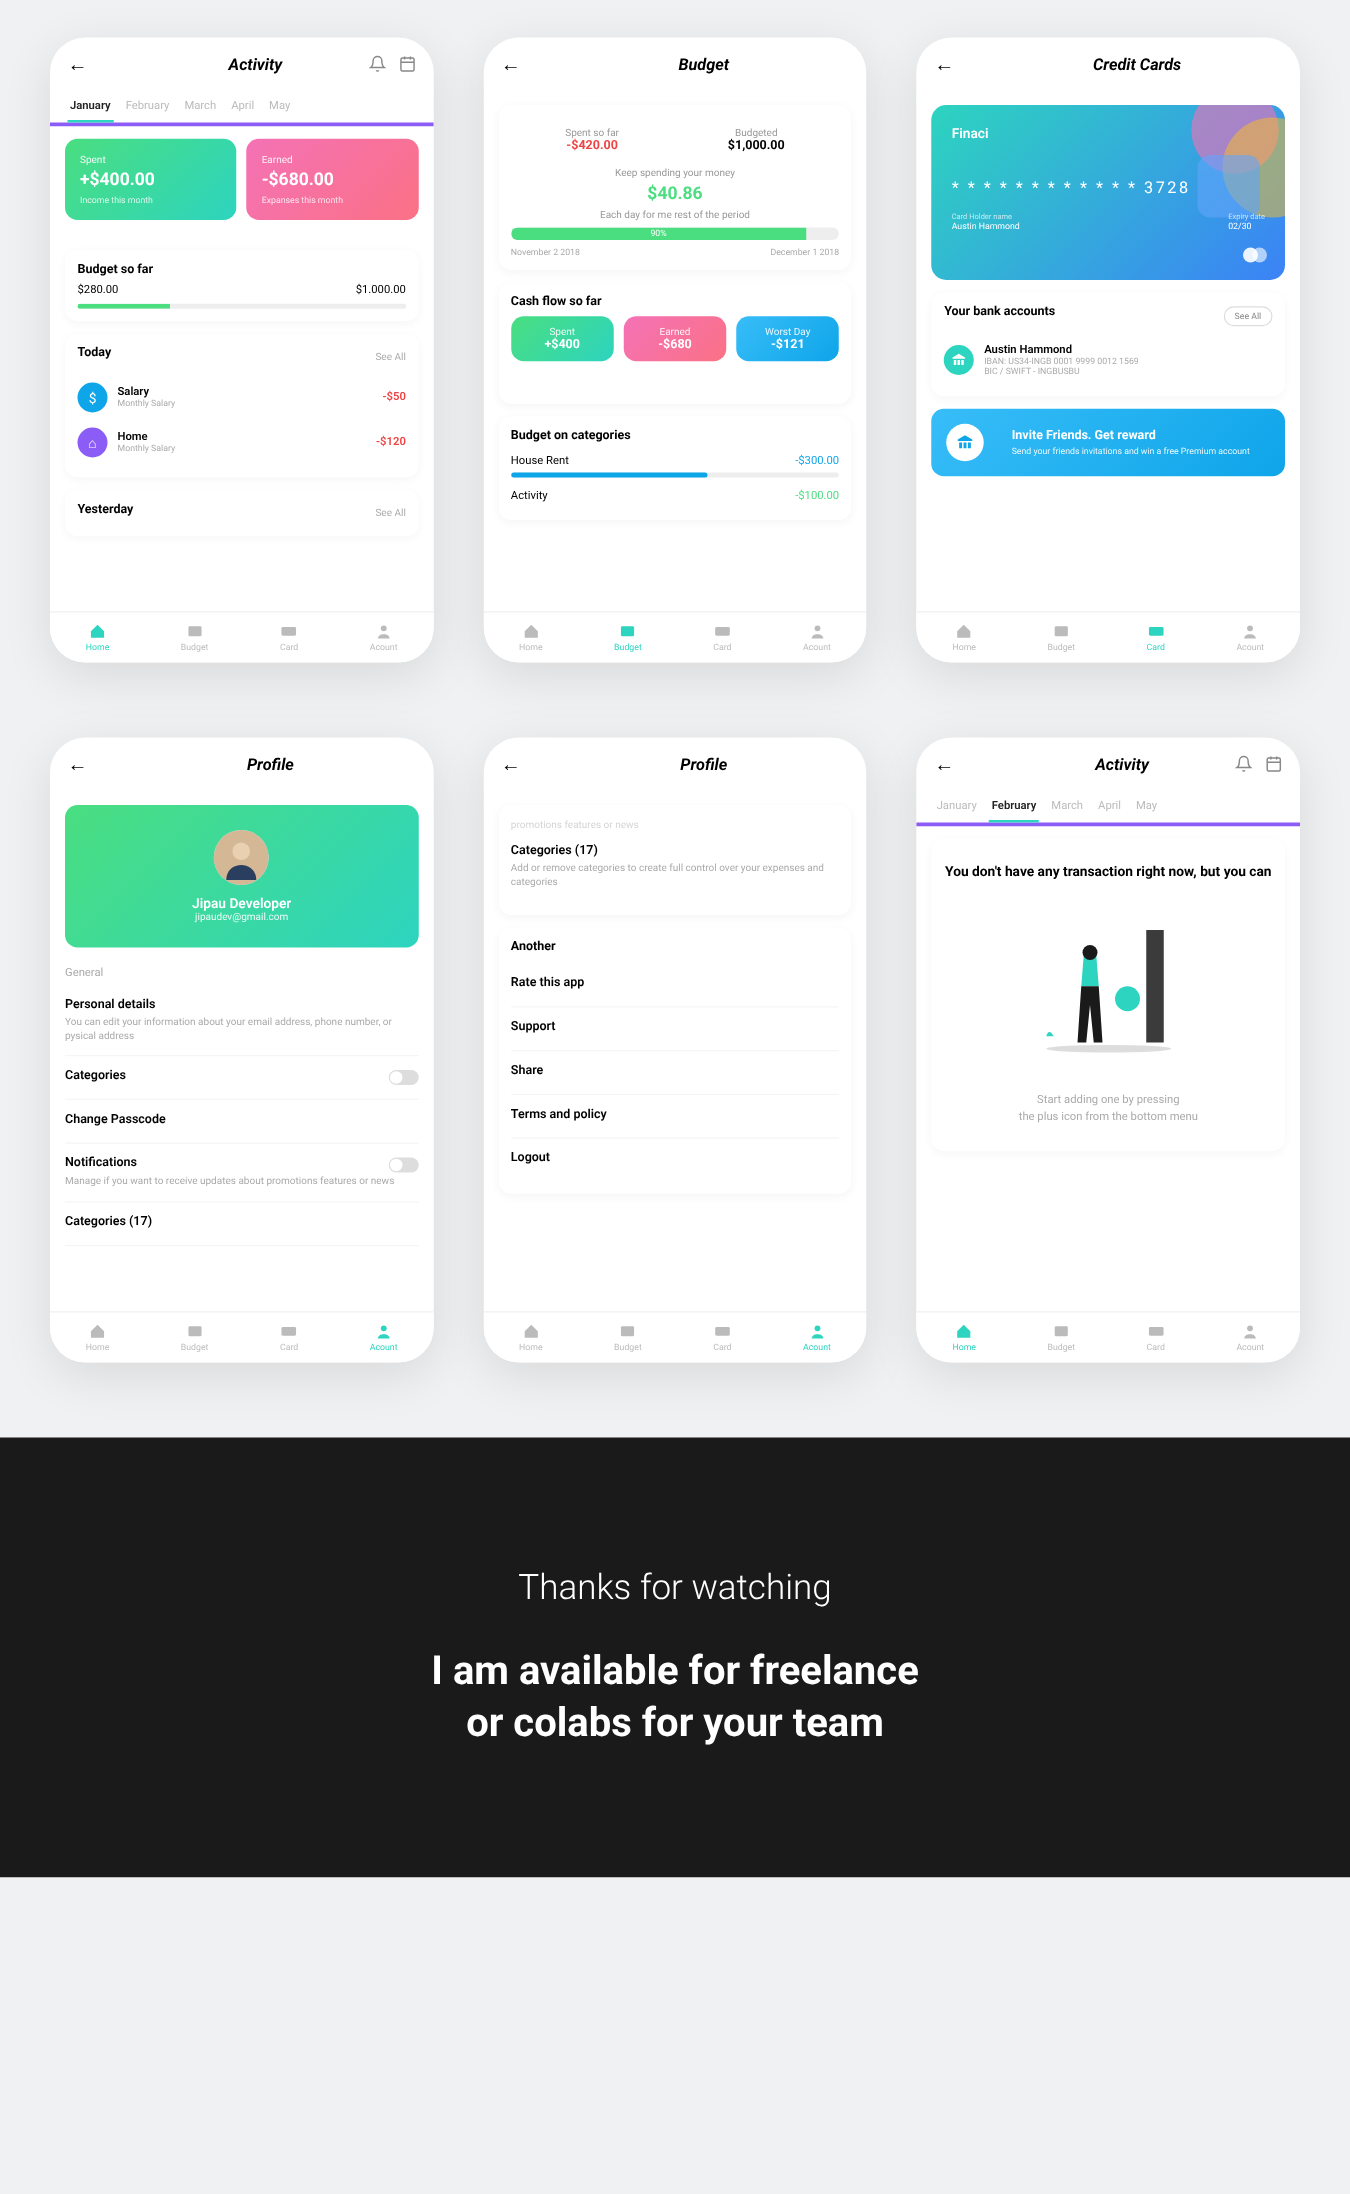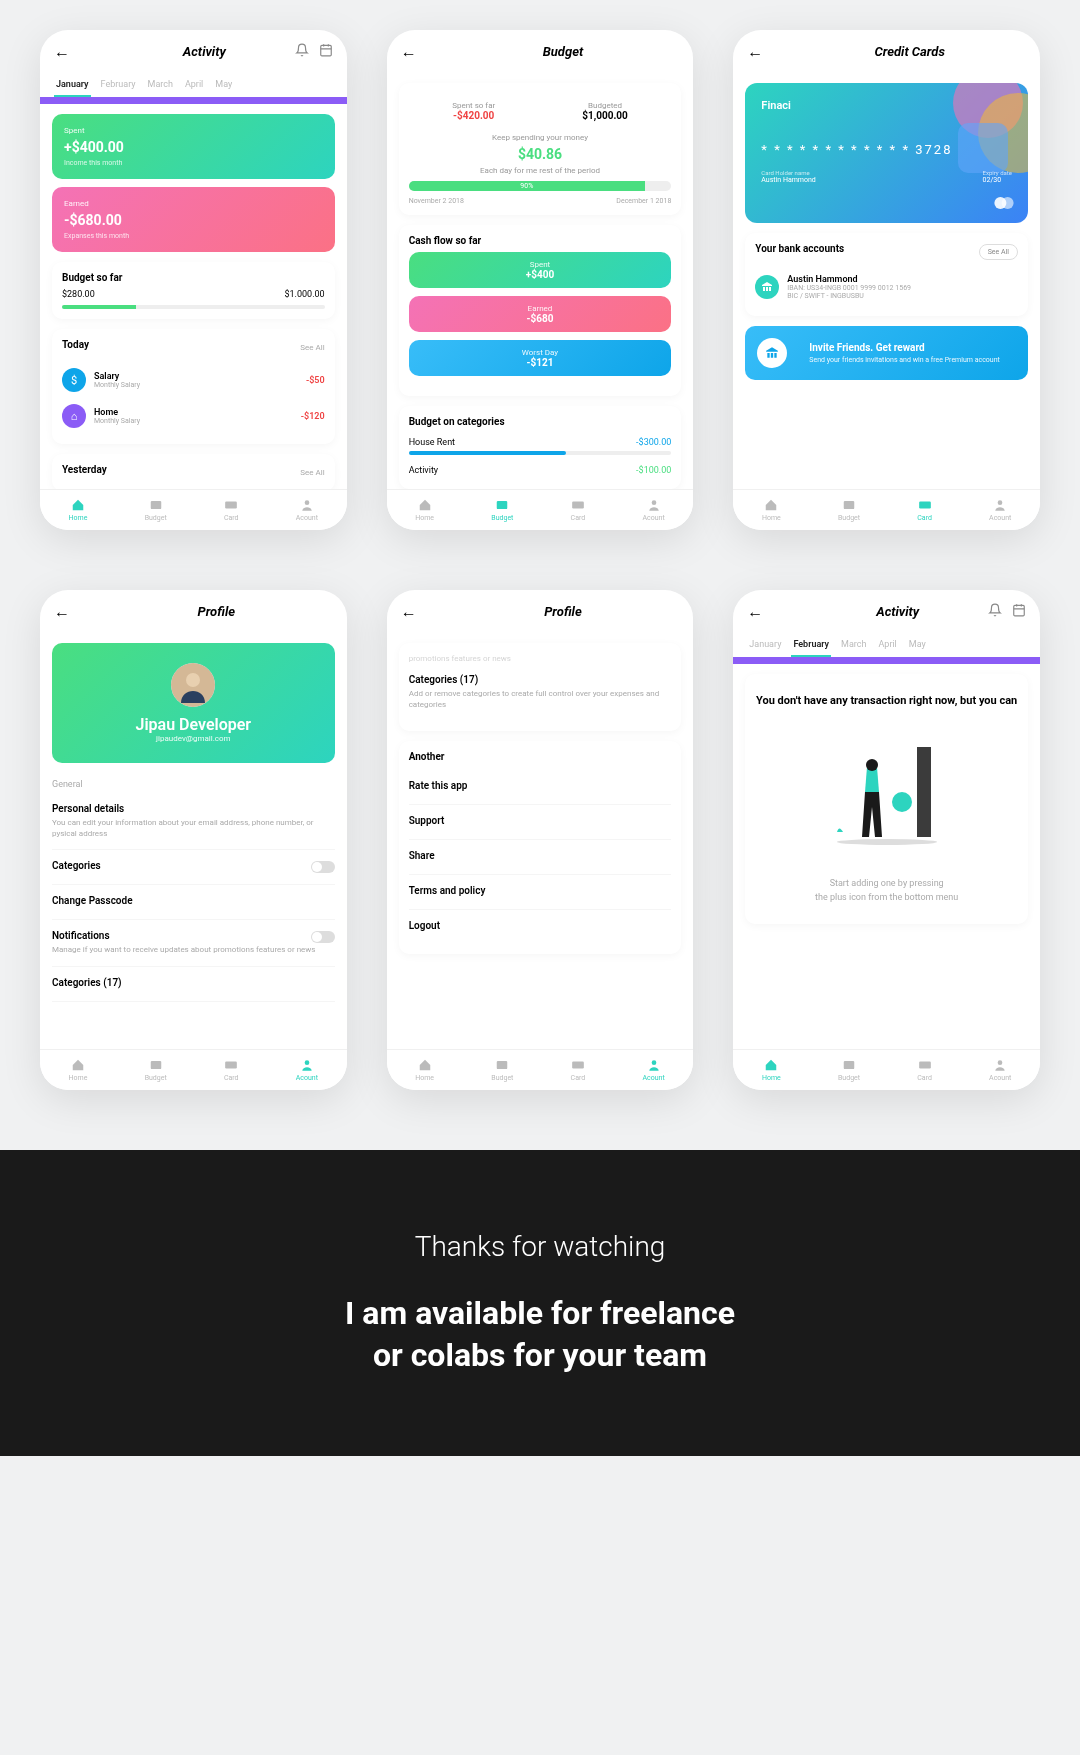--- a/index.html
+++ b/index.html
@@ -4,25 +4,25 @@
 <style>
 *{margin:0;padding:0;box-sizing:border-box;font-family:-apple-system,BlinkMacSystemFont,'Segoe UI',Roboto,sans-serif;}
 body{background:#f0f1f2;padding:30px 0 0;}
 .grid{display:grid;grid-template-columns:repeat(3,1fr);gap:60px 40px;padding:0 40px;max-width:1080px;margin:0 auto;}
 .phone{background:#fff;border-radius:28px;box-shadow:0 10px 40px rgba(0,0,0,0.1);overflow:hidden;display:flex;flex-direction:column;height:500px;position:relative;}
 .header{display:flex;align-items:center;justify-content:space-between;padding:12px 14px;}
 .header-title{font-weight:700;font-style:italic;font-size:13px;margin-left:44px;}
 .header-icons{display:flex;gap:10px;}
 .icon{width:14px;height:14px;display:inline-block;}
 .back{font-size:16px;font-weight:bold;}
-.tabs{display:flex;gap:8px;padding:0 14px;font-size:9px;color:#bbb;border-bottom:7px solid #8b5cf6;}
+.tabs{display:flex;gap:8px;padding:0 14px;font-size:9px;color:#bbb;border-bottom:3px solid #8b5cf6;}
 .tab{padding:6px 2px;border-bottom:2px solid transparent;}
 .tab.active{color:#222;font-weight:600;border-bottom-color:#2dd4bf;}
 .content{flex:1;overflow:hidden;padding:10px 12px;}
-.cards-row{display:flex;gap:8px;margin-bottom:10px;flex-direction:column;}
+.cards-row{display:flex;gap:8px;margin-bottom:24px;}
 .stat-card{flex:1;border-radius:10px;padding:12px;color:#fff;}
 .stat-card.green{background:linear-gradient(135deg,#4ade80,#2dd4bf);}
 .stat-card.pink{background:linear-gradient(135deg,#f472b6,#fb7185);}
 .stat-card.blue{background:linear-gradient(135deg,#38bdf8,#0ea5e9);}
 .stat-label{font-size:8px;opacity:0.9;}
 .stat-value{font-size:14px;font-weight:700;margin:4px 0;}
 .stat-sub{font-size:7px;opacity:0.8;}
 .section{background:#fff;border-radius:10px;padding:10px;margin-bottom:10px;box-shadow:0 2px 8px rgba(0,0,0,0.04);}
 .section-title{font-size:10px;font-weight:700;margin-bottom:6px;}
 .row{display:flex;justify-content:space-between;align-items:center;font-size:9px;}
@@ -53,21 +53,21 @@
 .avatar{width:44px;height:44px;border-radius:50%;background:#ddd;margin:0 auto 8px;overflow:hidden;}
 .setting-row{padding:10px 0;border-bottom:1px solid #f5f5f5;}
 .setting-title{font-size:10px;font-weight:600;margin-bottom:3px;}
 .setting-desc{font-size:8px;color:#aaa;line-height:1.4;}
 .toggle{width:24px;height:12px;background:#ddd;border-radius:6px;position:relative;}
 .toggle::after{content:'';position:absolute;width:10px;height:10px;background:#fff;border-radius:50%;top:1px;left:1px;}
 .empty-state{text-align:center;padding:20px 10px;}
 .empty-title{font-size:11px;font-weight:700;margin-bottom:20px;}
 .empty-illus{height:140px;margin:10px 0;display:flex;align-items:center;justify-content:center;}
 .empty-desc{font-size:9px;color:#aaa;line-height:1.5;}
-.footer{background:#1a1a1a;color:#fff;text-align:center;padding:80px 20px;margin-top:60px;}
+.footer{background:#1a1a1a;color:#fff;text-align:center;padding:103px 20px;margin-top:60px;}
 .footer-thanks{font-size:28px;font-weight:300;margin-bottom:30px;}
 .footer-avail{font-size:32px;font-weight:700;line-height:1.3;}
 .budget-summary{display:flex;justify-content:space-around;padding:8px 0;}
 .budget-col{text-align:center;}
 .budget-label{font-size:8px;color:#999;text-align:center;}
 .budget-val{font-size:10px;font-weight:700;}
 .budget-val.red{color:#ef4444;}
 .center-text{text-align:center;font-size:8px;color:#999;margin:4px 0;}
 .big-green{text-align:center;color:#4ade80;font-size:14px;font-weight:700;margin:4px 0;}
 .progress-bar{height:10px;background:#eee;border-radius:5px;overflow:hidden;position:relative;margin:6px 0;}
@@ -376,21 +376,21 @@
   </div>
   <div class="content">
     <div class="profile-header">
       <div class="avatar">
         <svg viewBox="0 0 44 44">
               <circle cx="22" cy="22" r="22" fill="#d4b896"></circle>
               <circle cx="22" cy="17" r="7" fill="#e8d0b0"></circle>
               <path d="M10 40c0-8 6-12 12-12s12 4 12 12" fill="#2a3f5f"></path>
             </svg>
       </div>
-      <div style="font-size:16px;font-weight:600">Jipau Developer</div>
+      <div style="font-size:11px;font-weight:600">Jipau Developer</div>
       <div style="font-size:8px;opacity:0.9">jipaudev@gmail.com</div>
     </div>
     <div style="font-size:9px;color:#aaa;padding:4px 0">General</div>
     <div class="setting-row">
       <div class="setting-title">Personal details</div>
       <div class="setting-desc">You can edit your information about your email address, phone number, or pysical address</div>
     </div>
     <div class="setting-row row">
       <span class="setting-title">Categories</span>
       <div class="toggle"></div>

